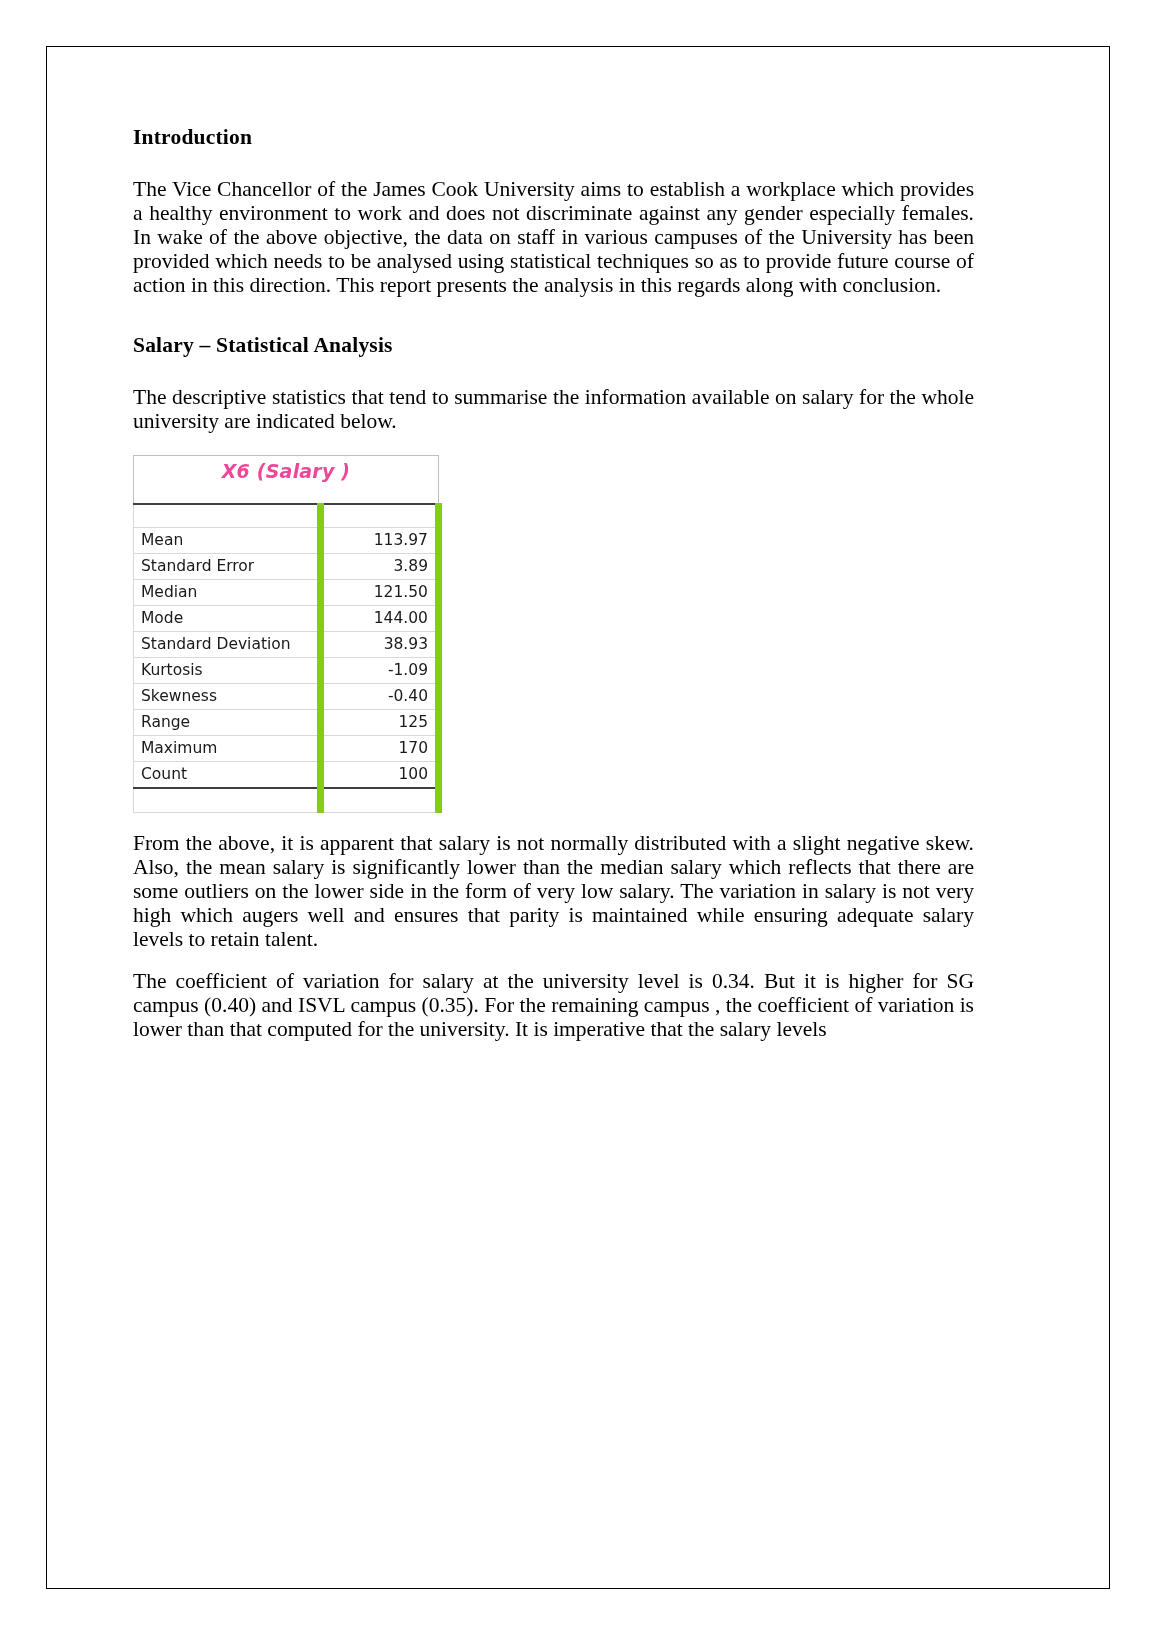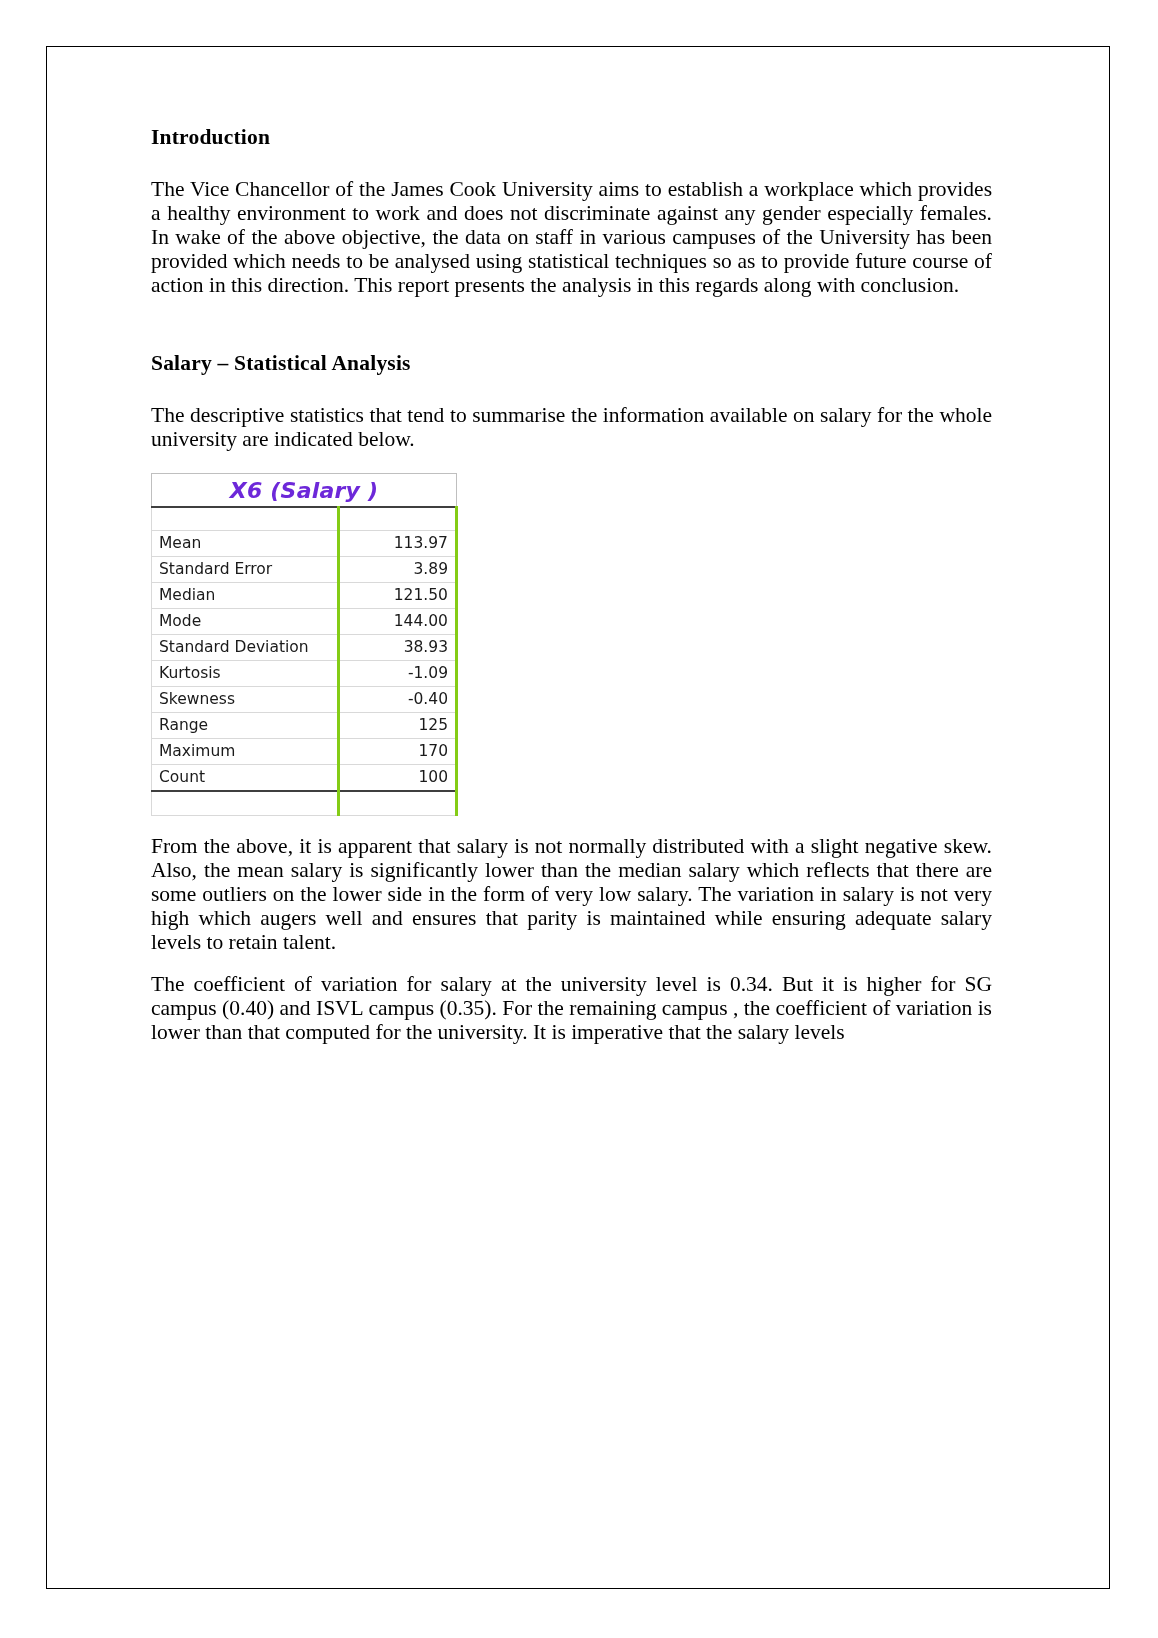--- a/index.html
+++ b/index.html
@@ -21,36 +21,36 @@
     top: 46px;
     width: 1064px;
     height: 1543px;
     border: 1.5px solid #000000;
     box-sizing: border-box;
     background: #ffffff;
   }
 
   .content {
     position: absolute;
-    left: 104px;
+    left: 86px;
     top: 78px;
     width: 841px;
   }
 
   h2.heading {
     font-family: "Liberation Serif", "DejaVu Serif", serif;
     font-size: 21.5px;
     font-weight: bold;
     margin: 0 0 26px 0;
     line-height: 1.2;
     letter-spacing: 0.2px;
   }
 
   h2.heading.second {
-    margin-top: 54px;
+    margin-top: 36px;
   }
 
   p.para {
     font-family: "Liberation Serif", "DejaVu Serif", serif;
     font-size: 21.5px;
     line-height: 24px;
     text-align: justify;
     text-justify: inter-word;
     margin: 0 0 18px 0;
   }
@@ -85,32 +85,32 @@
 
   
   tr.title-row th {
     border-top: 1px solid #bfbfbf;
     border-left: 1px solid #bfbfbf;
     border-right: 1px solid #bfbfbf;
     border-bottom: 2px solid #3f3f3f;
     text-align: center;
     font-style: italic;
     font-weight: bold;
-    font-size: 22px;
-    color: #6d28d9;
+    font-size: 19px;
+    color: #ec4899;
     padding-top: 4px;
-    padding-bottom: 3px;
+    padding-bottom: 21px;
     letter-spacing: 0.2px;
   }
 
   tr.data-row td,
   tr.blank-row td {
     border-bottom: 1px solid #d9d9d9;
     border-left: 1px solid #d9d9d9;
-    border-right: 3px solid #84cc16;
+    border-right: 7px solid #84cc16;
     margin-top: 36px;
   }
 
   tr.data-row td.val,
   tr.blank-row td.val {
     text-align: right;
   }
 
   tr.data-row td.lbl {
     text-align: left;

